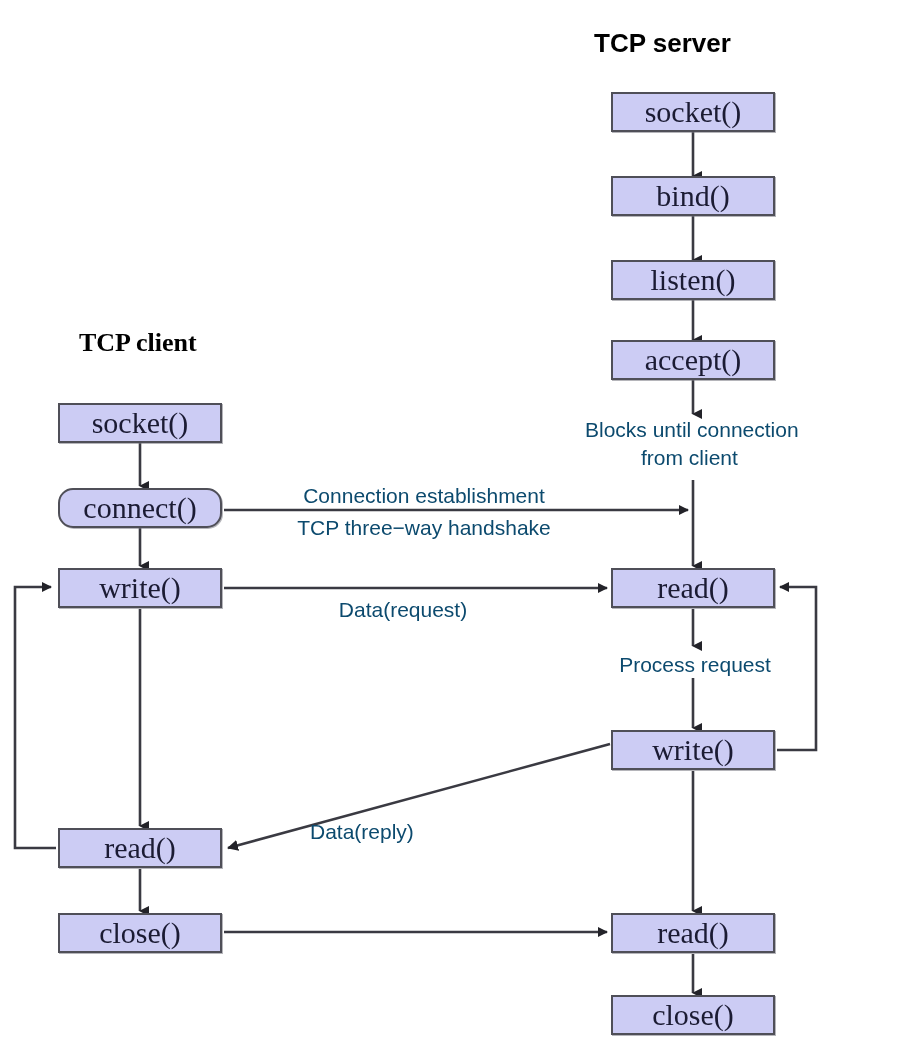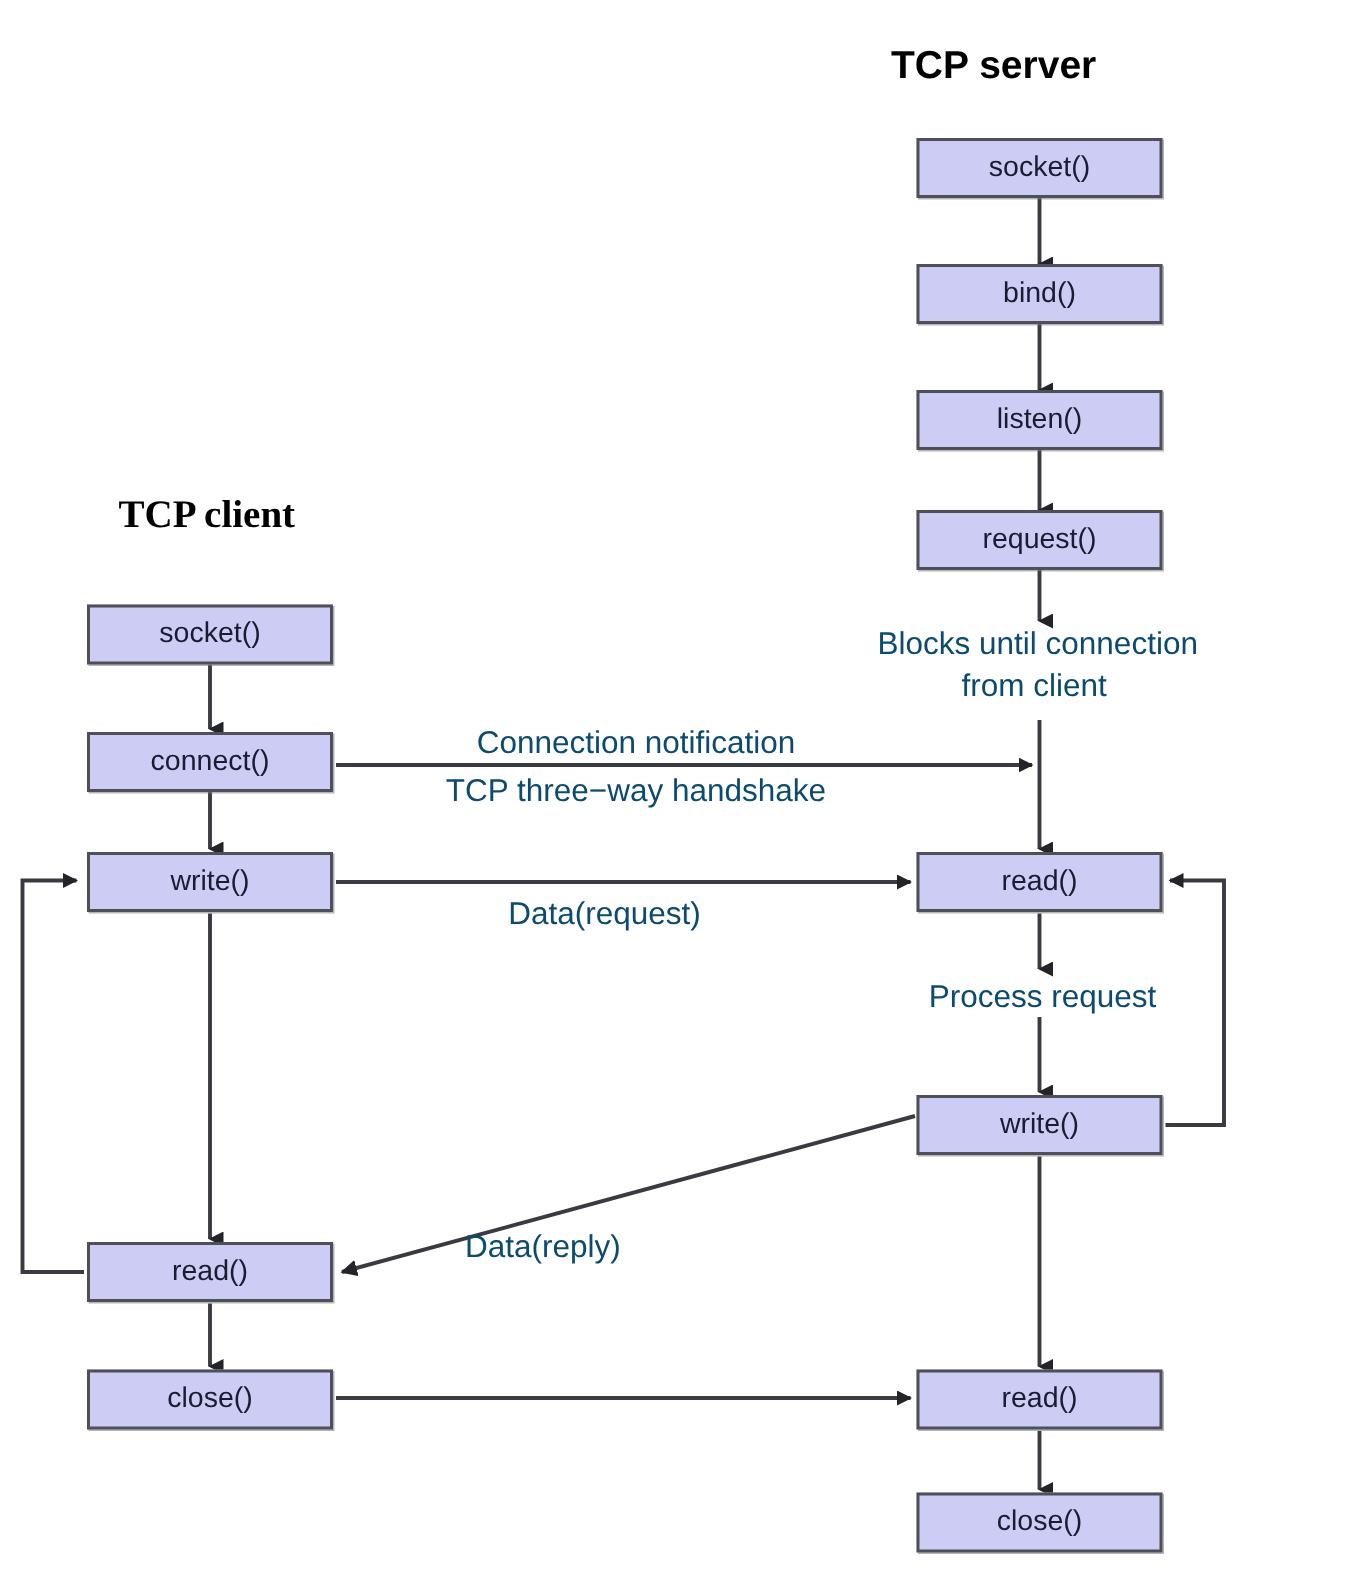--- a/index.html
+++ b/index.html
@@ -35,22 +35,22 @@
   .node-box {
     position: absolute;
     width: 164px;
     height: 40px;
     box-sizing: border-box;
     background: #ccccf4;
     border: 2px solid #4f4f58;
     display: flex;
     align-items: center;
     justify-content: center;
-    font-family: Liberation Sans, sans-serif;
-    font-size: 19px;
+    font-family: Liberation Serif, serif;
+    font-size: 30px;
     color: #1b1b33;
     box-shadow: 1px 1px 0 rgba(120,120,130,0.55);
   }
   .edge-label {
     position: absolute;
     font-family: "Liberation Sans", sans-serif;
     font-size: 21px;
     color: #0c4a6e;
     white-space: nowrap;
   }
@@ -110,36 +110,36 @@
       <path d="M777,750 L816,750 L816,587 L780,587" marker-end="url(#arrow-left)"></path>
     </g>
   </svg>
 
   <div class="col-title" style="left:594px; top:28px;">TCP server</div>
   <div class="col-title" style="left:79px; top:328px;font-family:Liberation Serif, serif;">TCP client</div>
 
   <div class="node-box" style="left:611px; top:92px;">socket()</div>
   <div class="node-box" style="left:611px; top:176px;">bind()</div>
   <div class="node-box" style="left:611px; top:260px;">listen()</div>
-  <div class="node-box" style="left:611px; top:340px;">request()</div>
+  <div class="node-box" style="left:611px; top:340px;">accept()</div>
   <div class="node-box" style="left:611px; top:568px;">read()</div>
   <div class="node-box" style="left:611px; top:730px;">write()</div>
   <div class="node-box" style="left:611px; top:913px;">read()</div>
   <div class="node-box" style="left:611px; top:995px;">close()</div>
 
   <div class="node-box" style="left:58px; top:403px;">socket()</div>
-  <div class="node-box" style="left:58px; top:488px;">connect()</div>
+  <div class="node-box" style="left:58px; top:488px;border-radius:15px;">connect()</div>
   <div class="node-box" style="left:58px; top:568px;">write()</div>
   <div class="node-box" style="left:58px; top:828px;">read()</div>
   <div class="node-box" style="left:58px; top:913px;">close()</div>
 
   <div class="edge-label" style="left:585px; top:418px;">Blocks until connection</div>
   <div class="edge-label" style="left:617px; top:446px;margin-left:24px;">from client</div>
 
-  <div class="edge-label centered" style="left:424px; top:484px;">Connection notification</div>
+  <div class="edge-label centered" style="left:424px; top:484px;">Connection establishment</div>
   <div class="edge-label centered" style="left:424px; top:516px;">TCP three−way handshake</div>
 
   <div class="edge-label centered" style="left:403px; top:598px;text-align:center;">Data(request)</div>
 
   <div class="edge-label centered" style="left:695px; top:653px;">Process request</div>
 
   <div class="edge-label" style="left:310px; top:820px;">Data(reply)</div>
 
 
 </div>

